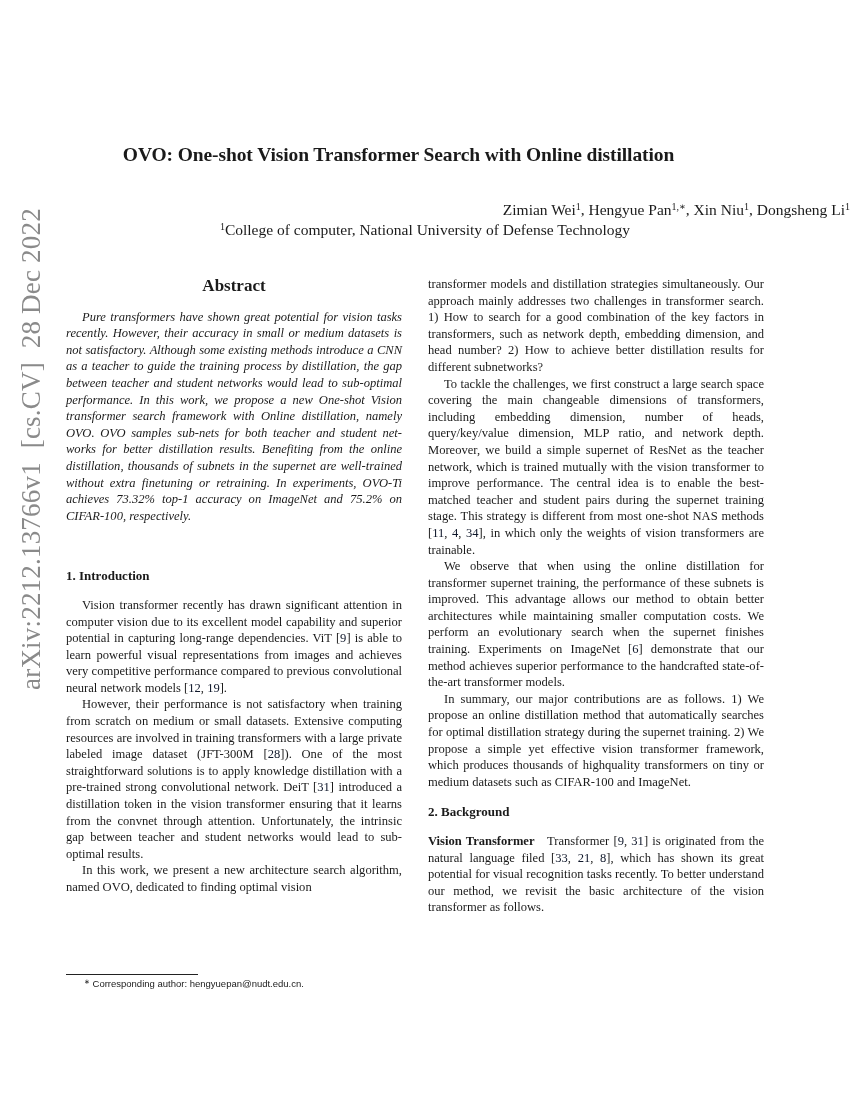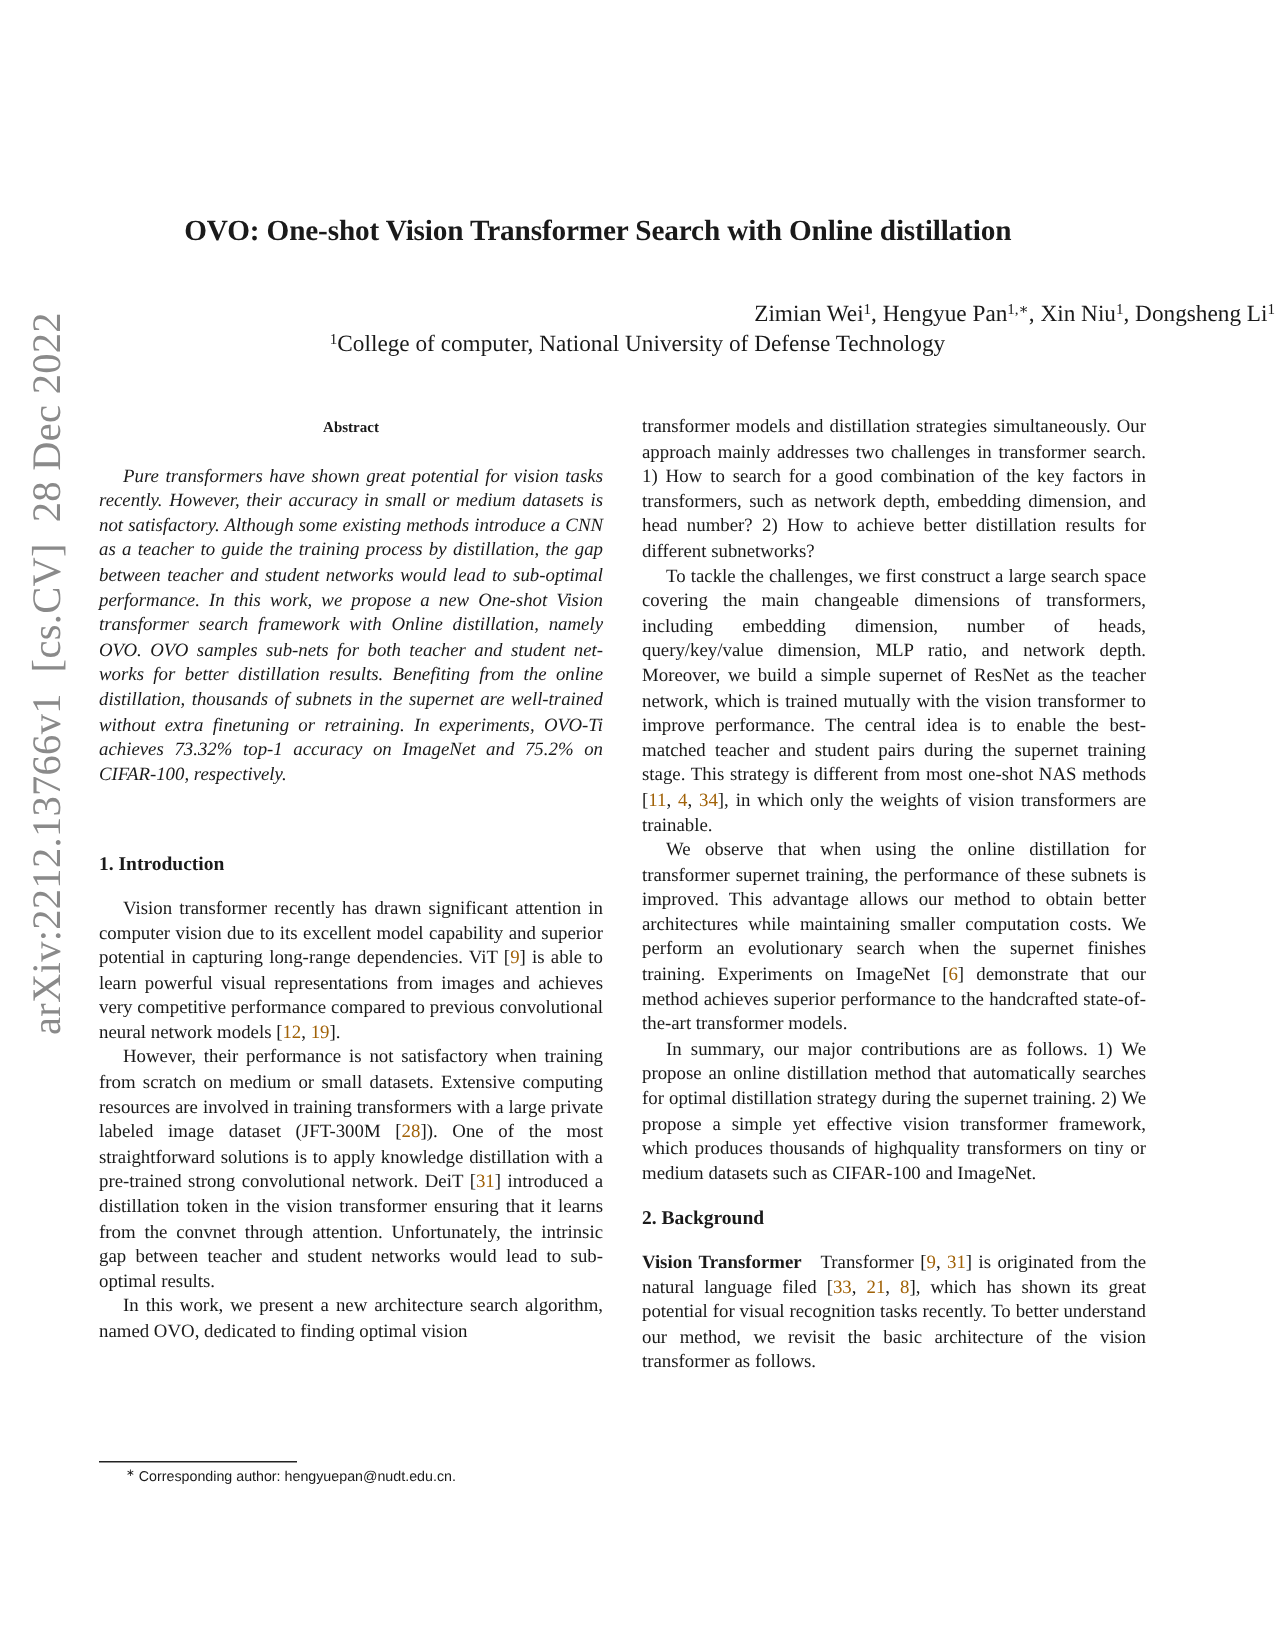--- a/index.html
+++ b/index.html
@@ -13,24 +13,24 @@
   .affil sup { font-size: 10px; vertical-align: 5px; line-height: 0; }
 
   .arxiv { position: absolute; left: 16px; top: 690px; transform-origin: 0 0; transform: rotate(-90deg);
            font-size: 27px; color: #8a8a8a; white-space: pre; letter-spacing: 0.2px; }
 
   .col { position: absolute; width: 336px; font-size: 12.55px; line-height: 16.6px; text-align: justify; }
   .col-left { left: 66px; top: 276px; }
   .col-right { left: 428px; top: 276px; }
   .col p { margin: 0; text-indent: 16px; hyphens: manual; }
   .col p.noindent { text-indent: 0; }
-  .abstract-head { text-align: center; font-weight: bold; font-size: 10px; margin: 2px 0 14px 0; }
+  .abstract-head { text-align: center; font-weight: bold; font-size: 17px; margin: 2px 0 14px 0; }
   .abstract { font-style: italic; }
   .sec-head { font-weight: bold; font-size: 13px; margin: 0 0 12px 0; text-indent: 0 !important; }
-  .cite { color: #a16207; }
+  .cite { color: #0f172a; }
   .para-head { font-weight: bold; }
   .footrule { position: absolute; left: 66px; top: 974px; width: 132px; border-top: 1px solid #222; }
   .footnote { position: absolute; left: 66px; top: 978px; width: 336px; font-size: 9.5px; font-family: "Liberation Sans", sans-serif; padding-left: 18px; box-sizing: border-box; }
   .footnote sup { font-size: 7px; vertical-align: 3px; }
 </style>
 </head>
 <body>
 
 <div class="title">OVO: One-shot Vision Transformer Search with Online distillation</div>
 

